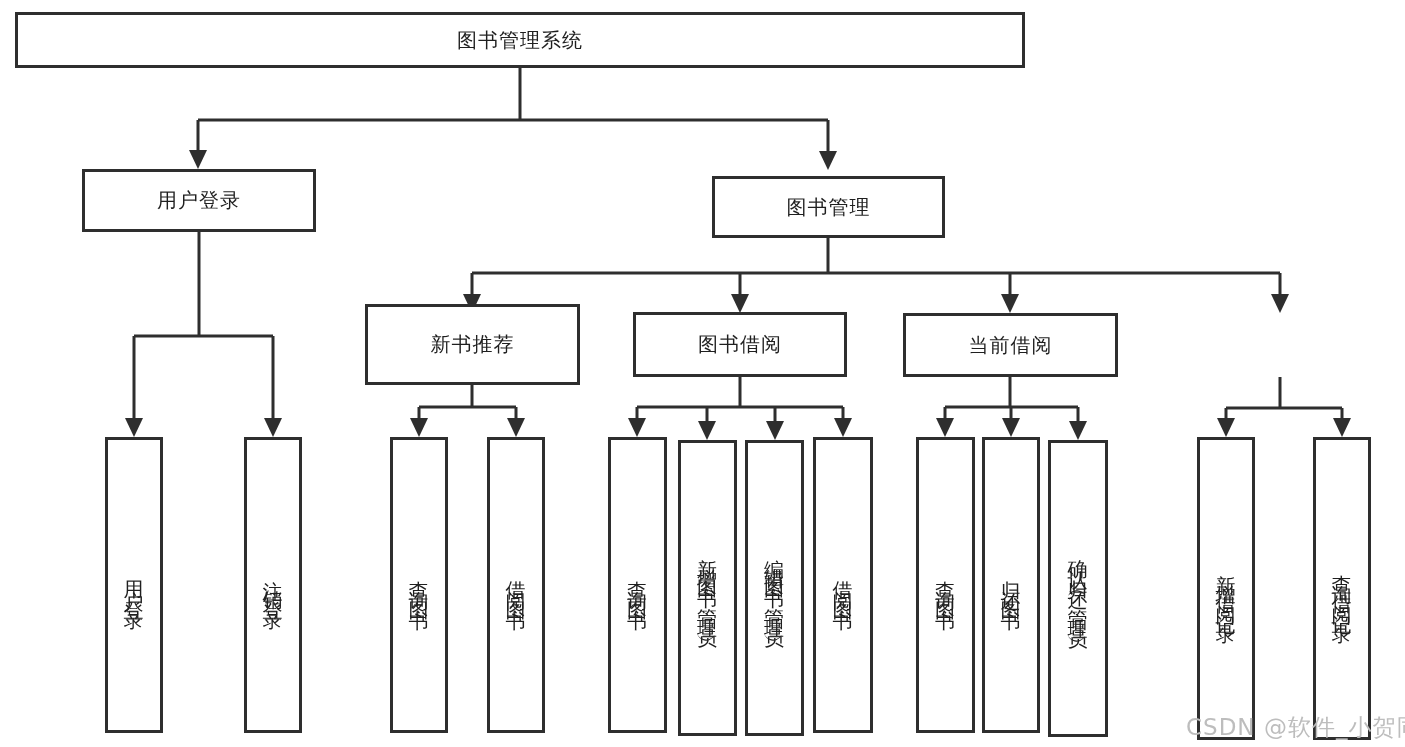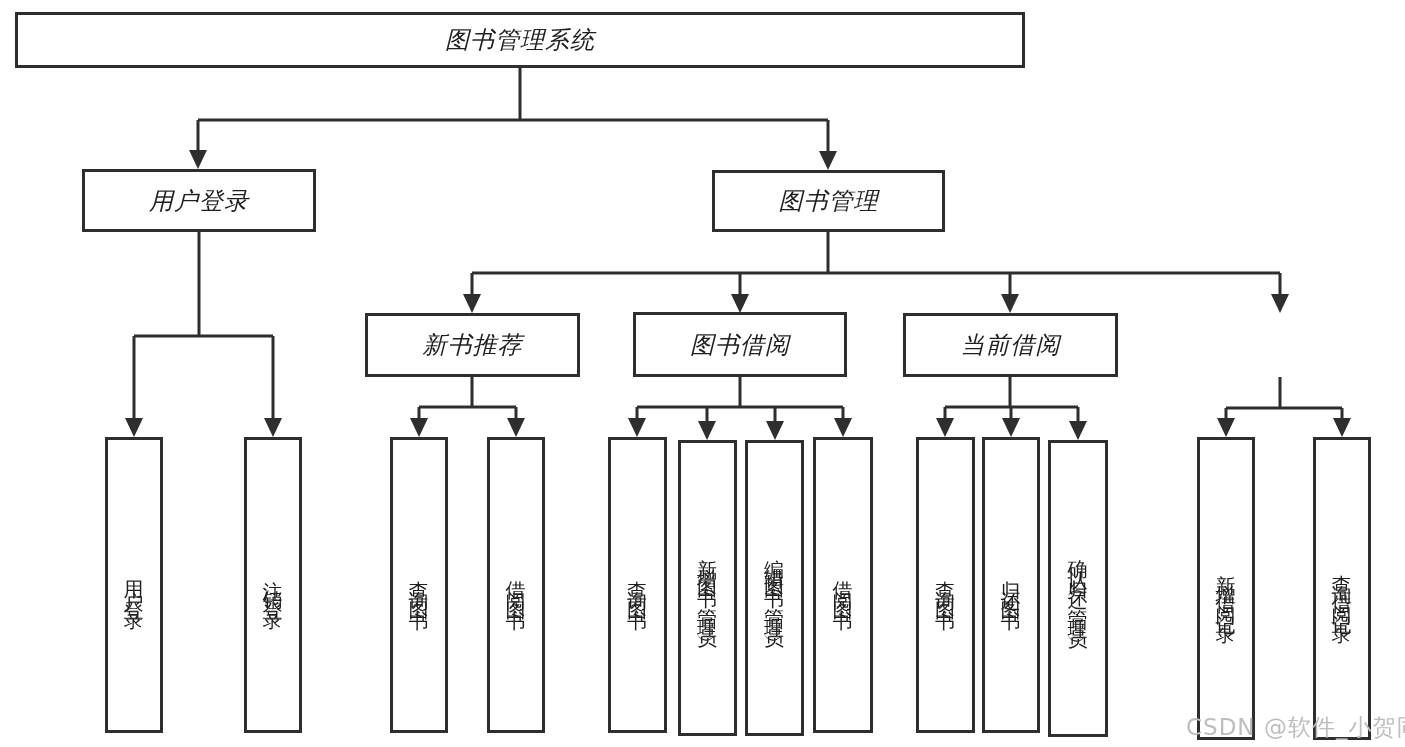--- a/index.html
+++ b/index.html
@@ -35,24 +35,23 @@
     position: absolute;
     box-sizing: border-box;
     background: #ffffff;
     border: 3px solid #2e2e2e;
     display: flex;
     align-items: center;
     justify-content: center;
     color: #1f1f1f;
   }
   .h-node .lbl {
-    font-size: 24px;
+    font-size: 20px;
     letter-spacing: 1px;
     white-space: nowrap;
-    font-style: italic;
   }
   .v-node .lbl {
     writing-mode: vertical-rl;
     text-orientation: mixed;
     font-size: 20px;
     letter-spacing: 10px;
     line-height: 1;
   }
   .watermark {
     position: absolute;
@@ -113,25 +112,25 @@
     </g>
   </svg>
 
   <div class="node h-node" style="left:15px;top:12px;width:1010px;height:56px">
     <span class="lbl">图书管理系统</span>
   </div>
 
   <div class="node h-node" style="left:82px;top:169px;width:234px;height:63px">
     <span class="lbl">用户登录</span>
   </div>
-  <div class="node h-node" style="left:712px;top:170px;width:233px;height:62px">
+  <div class="node h-node" style="left:712px;top:176px;width:233px;height:62px">
     <span class="lbl">图书管理</span>
   </div>
 
-  <div class="node h-node" style="left:365px;top:313px;width:215px;height:64px">
+  <div class="node h-node" style="left:365px;top:304px;width:215px;height:81px">
     <span class="lbl">新书推荐</span>
   </div>
   <div class="node h-node" style="left:903px;top:313px;width:215px;height:64px">
     <span class="lbl">当前借阅</span>
   </div>
   <div class="node h-node" style="left:633px;top:312px;width:214px;height:65px">
     <span class="lbl">图书借阅</span>
   </div>
 
   <div class="node v-node" style="left:105px;top:437px;width:58px;height:296px">

